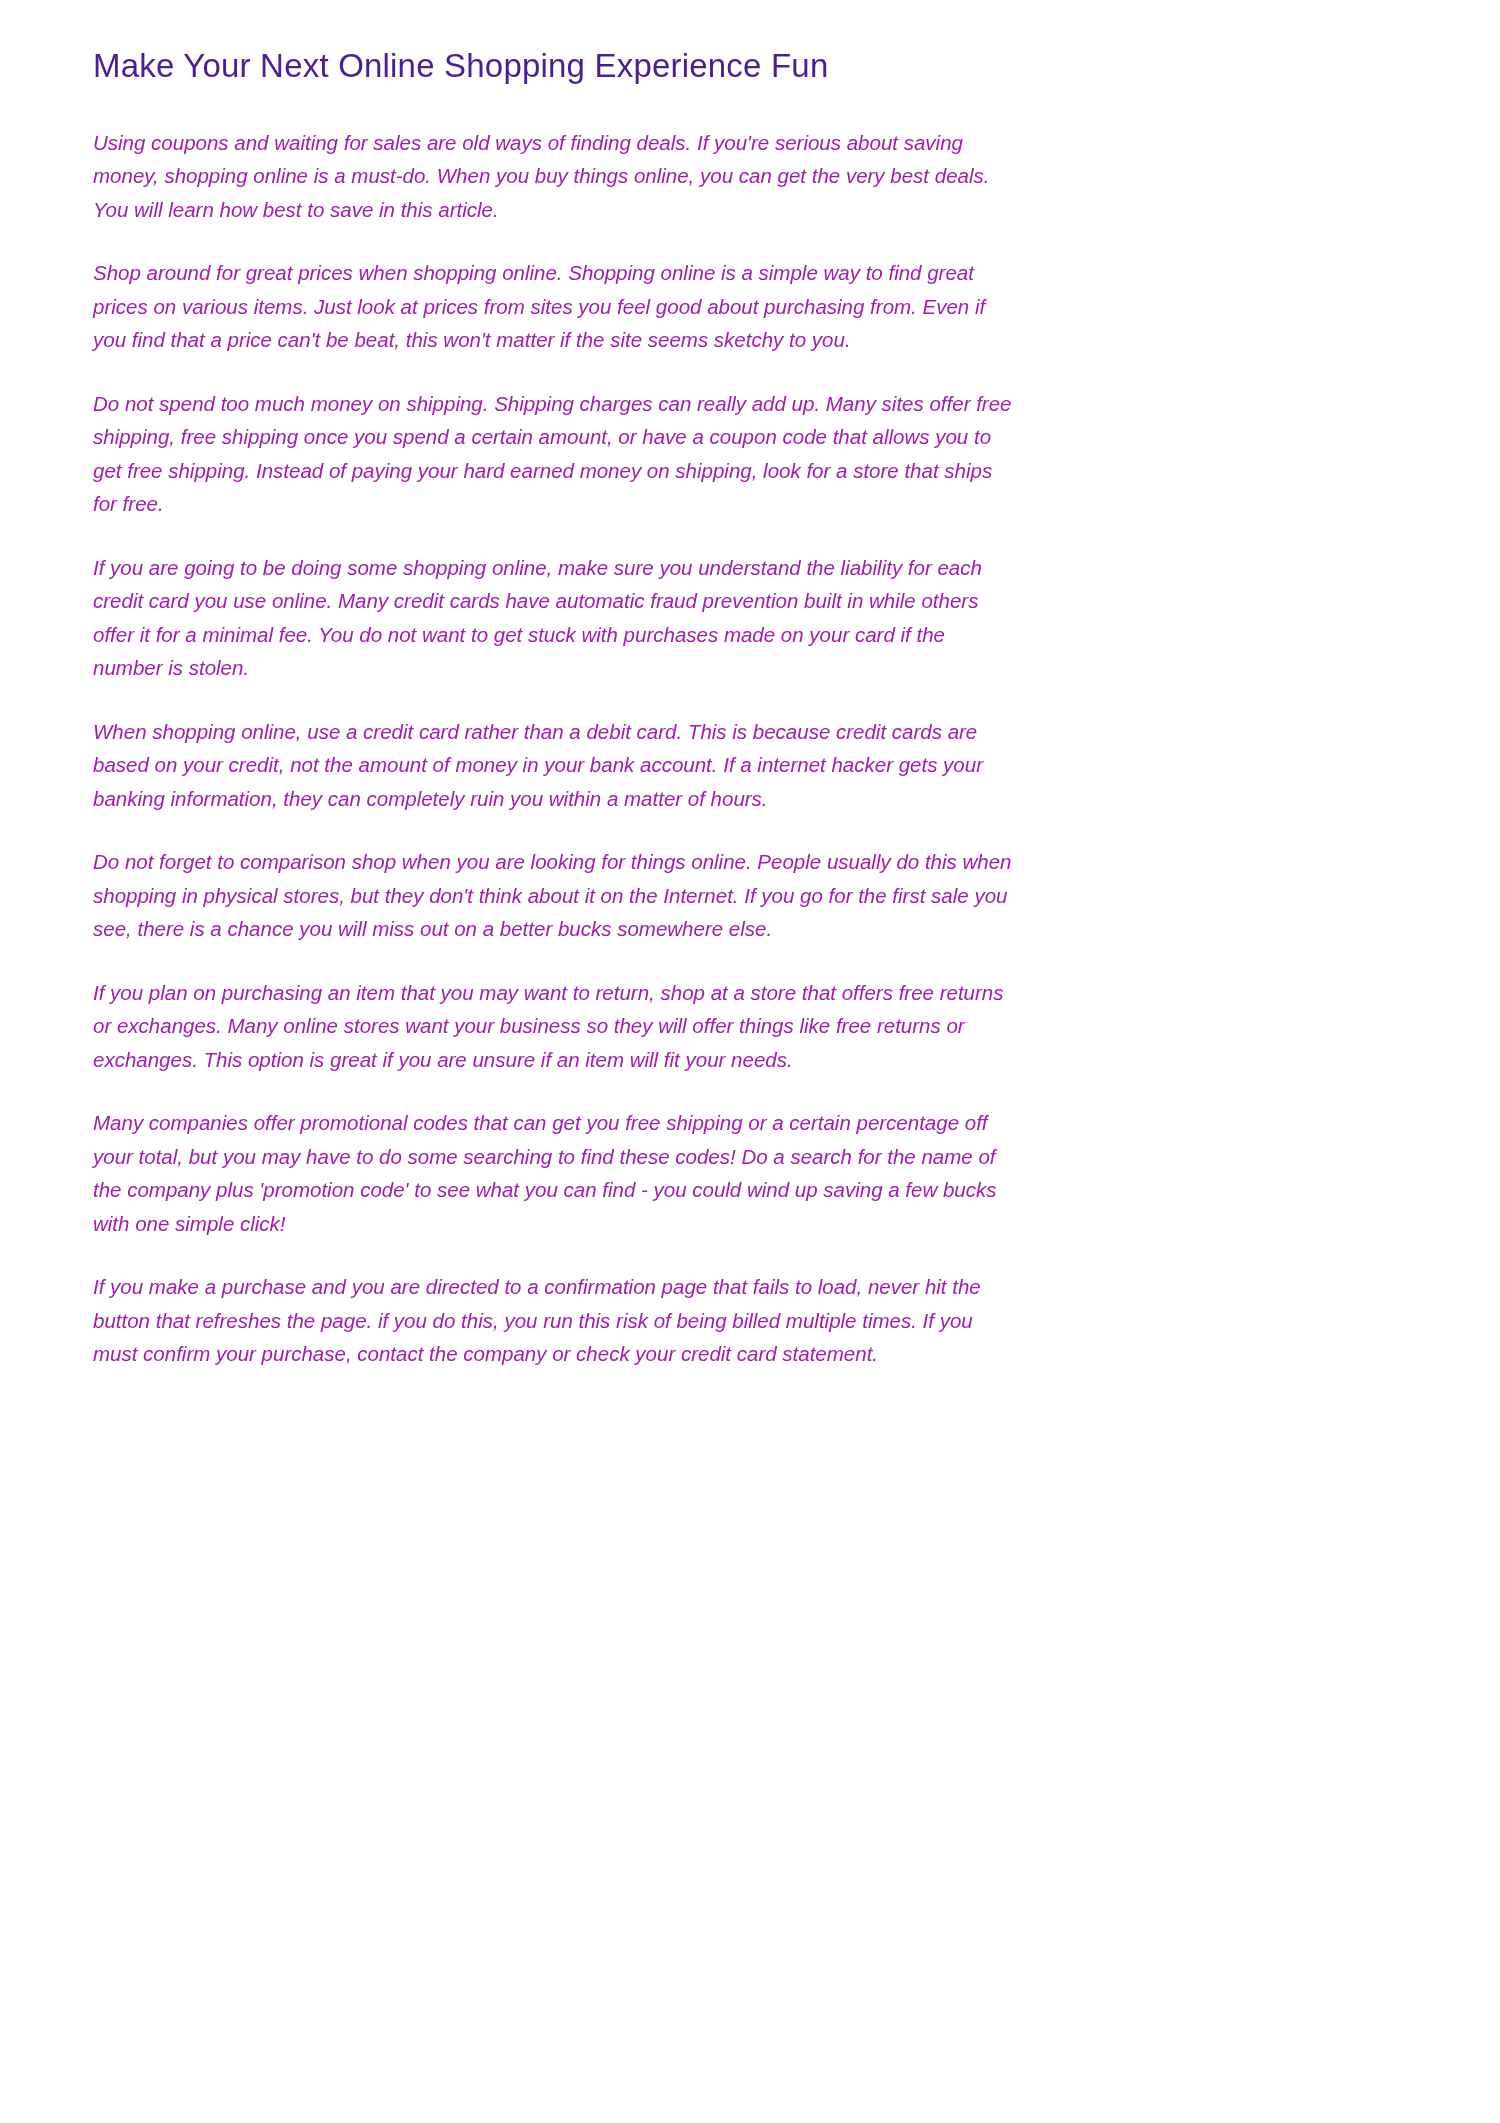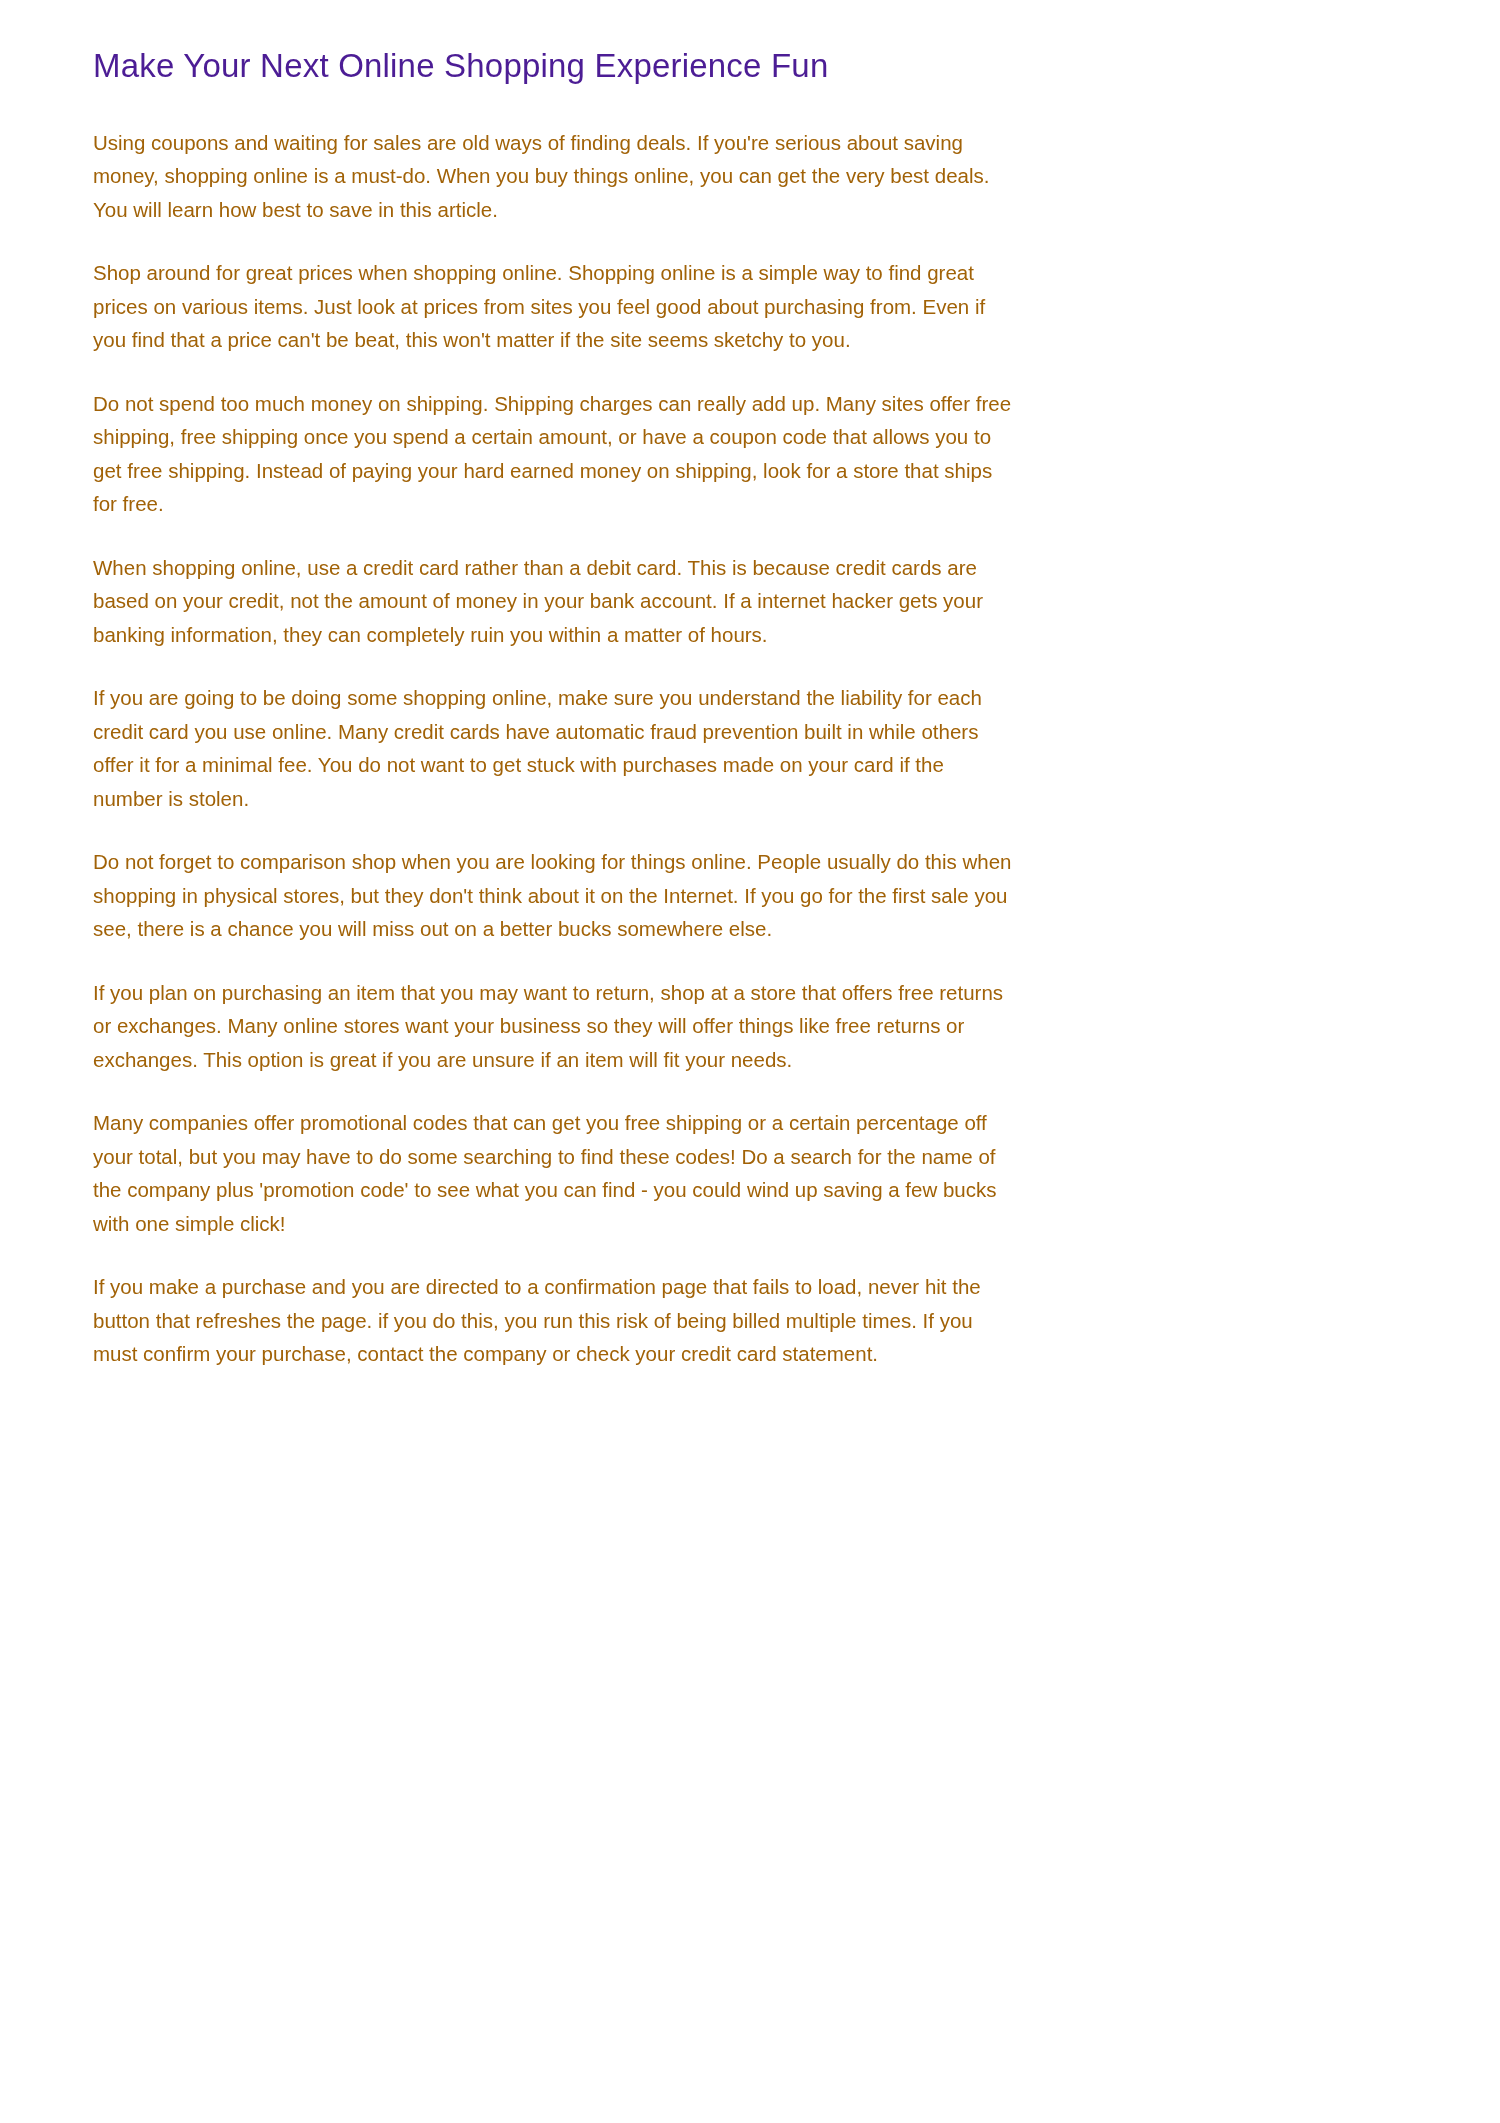--- a/index.html
+++ b/index.html
@@ -30,35 +30,36 @@
     line-height: 1.2;
     color: #4c1d95;
     margin: 0 0 40px 0;
     letter-spacing: 0.2px;
   }
   p.doc-paragraph {
     font-size: 20.5px;
     font-weight: 400;
     line-height: 33.5px;
     margin: 0 0 30px 0;
-    color: #a16207;
+    color: #a21caf;
+    font-style: italic;
   }
   p.doc-paragraph:last-child {
     margin-bottom: 16px;
   }
 </style>
 </head>
 <body>
 
 <div class="page">
   <div class="article">
     <h1 class="doc-title">Make Your Next Online Shopping Experience Fun</h1>
     <p class="doc-paragraph">Using coupons and waiting for sales are old ways of finding deals. If you're serious about saving money, shopping online is a must-do. When you buy things online, you can get the very best deals. You will learn how best to save in this article.</p>
     <p class="doc-paragraph">Shop around for great prices when shopping online. Shopping online is a simple way to find great prices on various items. Just look at prices from sites you feel good about purchasing from. Even if you find that a price can't be beat, this won't matter if the site seems sketchy to you.</p>
     <p class="doc-paragraph">Do not spend too much money on shipping. Shipping charges can really add up. Many sites offer free shipping, free shipping once you spend a certain amount, or have a coupon code that allows you to get free shipping. Instead of paying your hard earned money on shipping, look for a store that ships for free.</p>
+    <p class="doc-paragraph">If you are going to be doing some shopping online, make sure you understand the liability for each credit card you use online. Many credit cards have automatic fraud prevention built in while others offer it for a minimal fee. You do not want to get stuck with purchases made on your card if the number is stolen.</p>
     <p class="doc-paragraph">When shopping online, use a credit card rather than a debit card. This is because credit cards are based on your credit, not the amount of money in your bank account. If a internet hacker gets your banking information, they can completely ruin you within a matter of hours.</p>
-    <p class="doc-paragraph">If you are going to be doing some shopping online, make sure you understand the liability for each credit card you use online. Many credit cards have automatic fraud prevention built in while others offer it for a minimal fee. You do not want to get stuck with purchases made on your card if the number is stolen.</p>
     <p class="doc-paragraph">Do not forget to comparison shop when you are looking for things online. People usually do this when shopping in physical stores, but they don't think about it on the Internet. If you go for the first sale you see, there is a chance you will miss out on a better bucks somewhere else.</p>
     <p class="doc-paragraph">If you plan on purchasing an item that you may want to return, shop at a store that offers free returns or exchanges. Many online stores want your business so they will offer things like free returns or exchanges. This option is great if you are unsure if an item will fit your needs.</p>
     <p class="doc-paragraph">Many companies offer promotional codes that can get you free shipping or a certain percentage off your total, but you may have to do some searching to find these codes! Do a search for the name of the company plus 'promotion code' to see what you can find - you could wind up saving a few bucks with one simple click!</p>
     <p class="doc-paragraph">If you make a purchase and you are directed to a confirmation page that fails to load, never hit the button that refreshes the page. if you do this, you run this risk of being billed multiple times. If you must confirm your purchase, contact the company or check your credit card statement.</p>
   </div>
 </div>
 
 </body></html>

